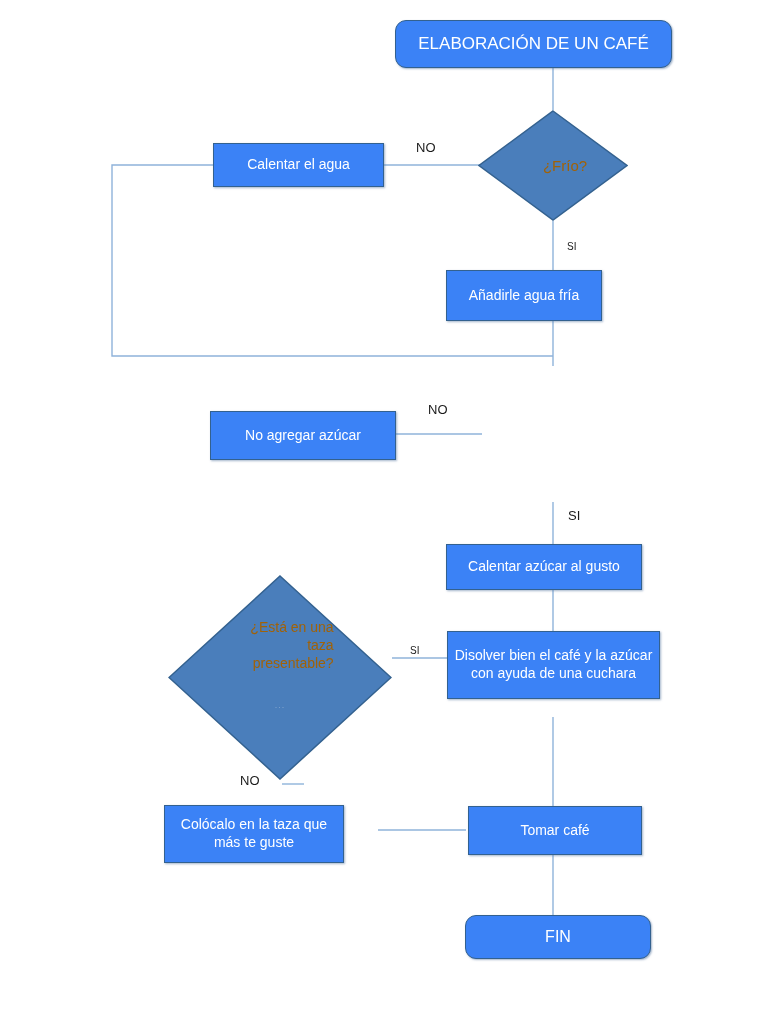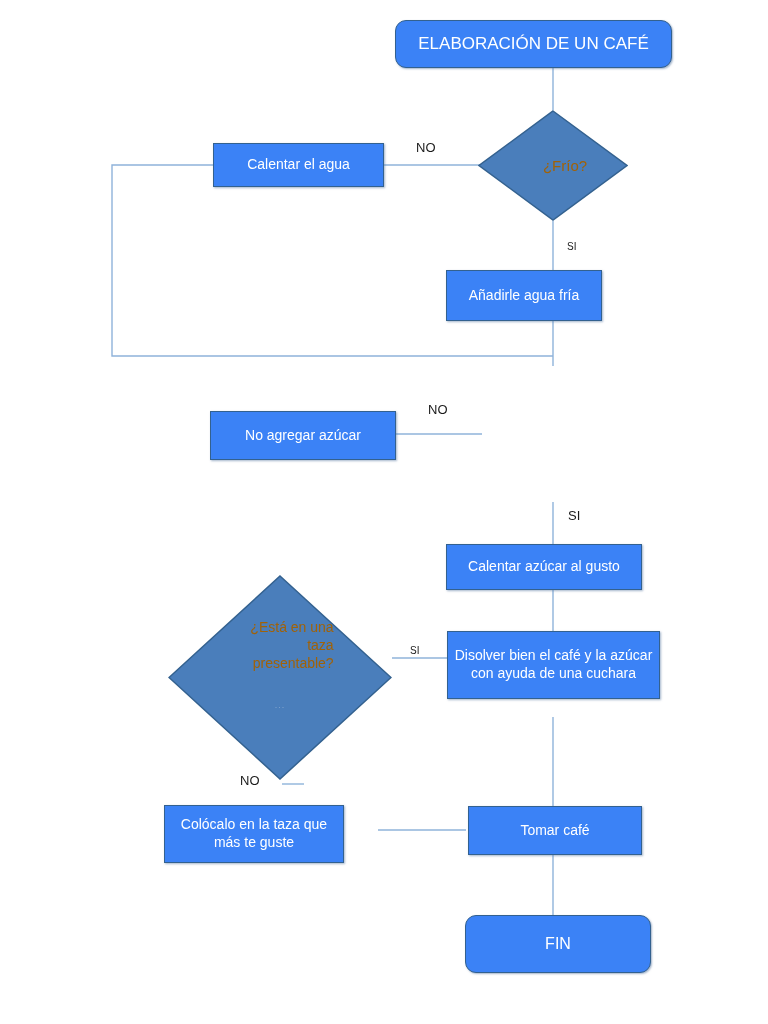--- a/index.html
+++ b/index.html
@@ -170,21 +170,21 @@
   </div>
 
   <div class="node process" style="left:164px; top:805px; width:180px; height:58px;">
     <span class="txt t-box">Colócalo en la taza que más te guste</span>
   </div>
 
   <div class="node process" style="left:468px; top:806px; width:174px; height:49px;">
     <span class="txt t-box">Tomar café</span>
   </div>
 
-  <div class="node terminator" style="left:465px; top:915px; width:186px; height:58px;">
+  <div class="node terminator" style="left:465px; top:915px; width:186px; height:44px;">
     <span class="txt t-fin">FIN</span>
   </div>
 
   <div class="edge-label" style="left:416px; top:140px;">NO</div>
 
   <div class="edge-label" style="left:567px; top:241px; font-size:10px;">SI</div>
 
   <div class="edge-label" style="left:428px; top:402px;">NO</div>
 
   <div class="edge-label" style="left:568px; top:508px;">SI</div>

